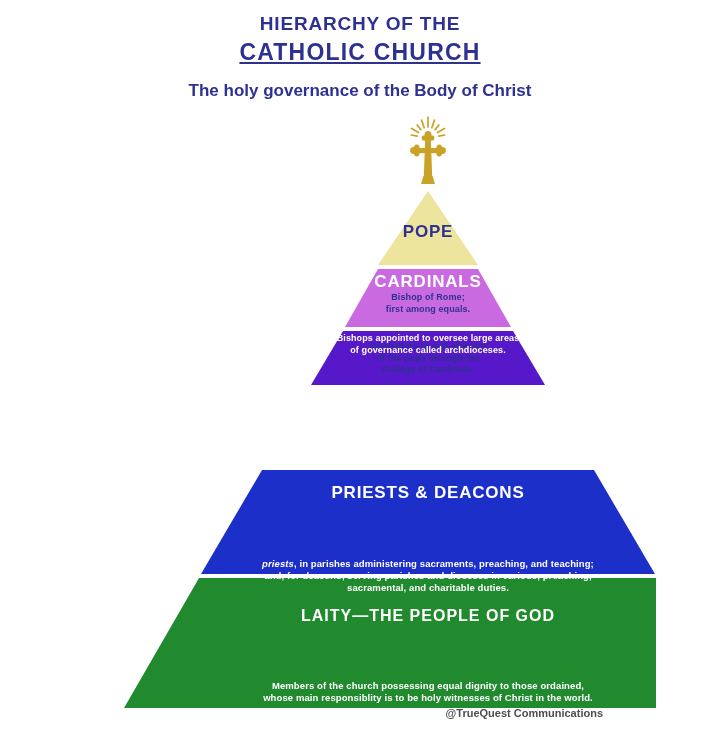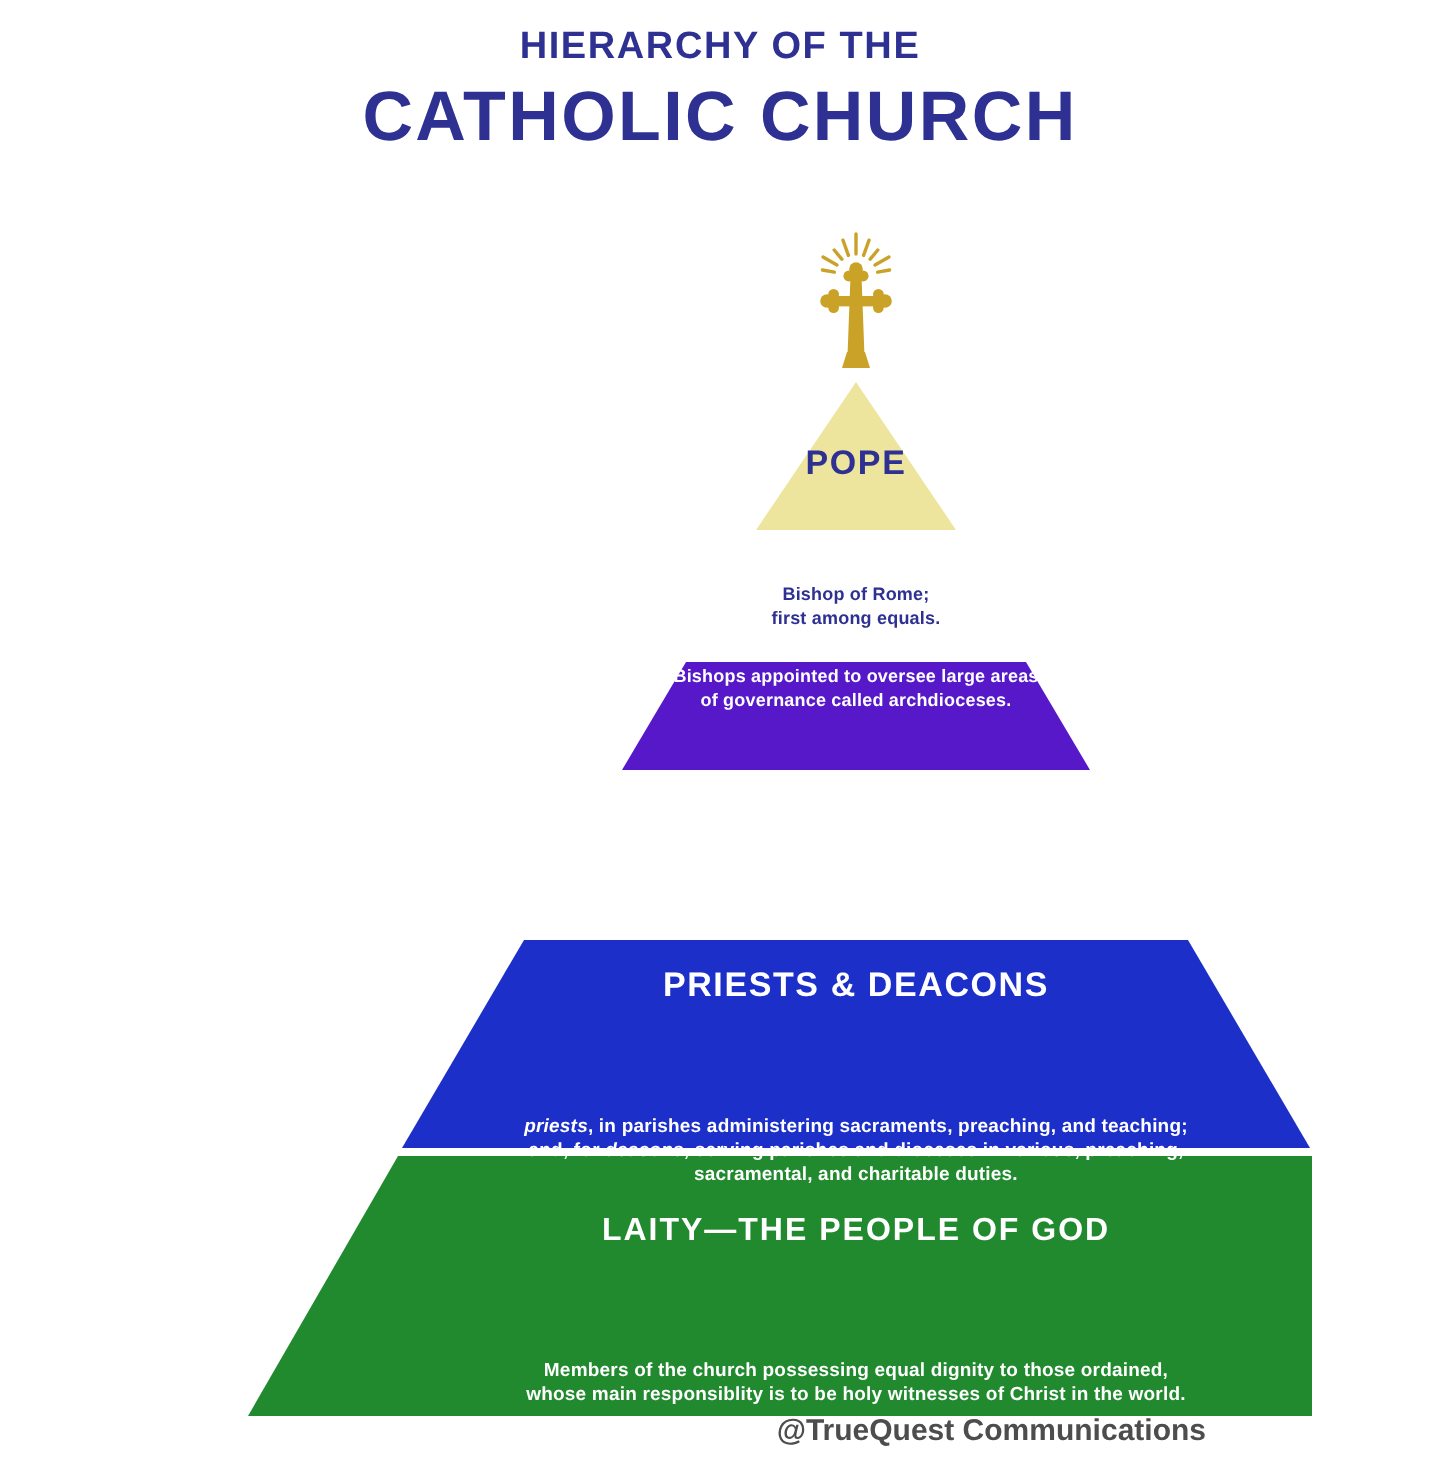--- a/index.html
+++ b/index.html
@@ -22,23 +22,24 @@
     color: #2E3192;
   }
   .kicker {
     margin-top: 13px;
     font-size: 19px;
     font-weight: bold;
     letter-spacing: 0.8px;
   }
   .main-title {
     margin-top: 4px;
-    font-size: 35px;
+    font-size: 23px;
     font-weight: bold;
     letter-spacing: 1.2px;
+    text-decoration: underline;
   }
   .subtitle {
     margin-top: 15px;
     font-size: 17px;
     font-weight: bold;
   }
 
   
   .cross-wrap {
     position: absolute;
@@ -104,33 +105,34 @@
   .lv-laity .level-title { margin-top: 29px; font-size: 16px; letter-spacing: 1px; }
   .lv-laity .level-desc { margin-top: 7px; font-size: 9.5px; }
 
   .em-word { font-style: italic; }
 
   
   .footer-credit {
     position: absolute;
     top: 707px;
     right: 53px;
-    font-size: 15px;
+    font-size: 11px;
     font-weight: bold;
     color: #4D4D4D;
   }
 </style>
 </head>
 <body>
 
 <div class="canvas">
 
   <div class="header">
     <div class="kicker">HIERARCHY OF THE</div>
     <div class="main-title">CATHOLIC CHURCH</div>
+    <div class="subtitle">The holy governance of the Body of Christ</div>
   </div>
 
   <div class="cross-wrap">
     <svg width="64" height="84" viewBox="0 0 64 84" xmlns="http://www.w3.org/2000/svg">
       <g stroke="#C9A227" stroke-width="1.7" stroke-linecap="round">
         <line x1="32" y1="15" x2="32" y2="5"></line>
         <line x1="28.2" y1="15.7" x2="25.5" y2="8.1"></line>
         <line x1="35.8" y1="15.7" x2="38.5" y2="8.1"></line>
         <line x1="24.9" y1="17.6" x2="21.1" y2="13.0"></line>
         <line x1="39.1" y1="17.6" x2="42.9" y2="13.0"></line>
@@ -158,20 +160,29 @@
 
   <div class="level lv-pope">
     <div class="level-bg" style="background-color: rgb(237, 228, 158);"></div>
     <div class="level-content">
       <div class="level-title t-navy">POPE</div>
       <div class="level-desc t-navy">Bishop of Rome;
 first among equals.</div>
     </div>
   </div>
 
+  <div class="level lv-cardinals">
+    <div class="level-bg" style="background-color: rgb(201, 106, 224);"></div>
+    <div class="level-content">
+      <div class="level-title t-white">CARDINALS</div>
+      <div class="level-desc t-navy">Consultors to and electors
+of the pope through the
+College of Cardinals.</div>
+    </div>
+  </div>
 
   <div class="level lv-archbishops">
     <div class="level-bg" style="background-color: rgb(86, 24, 200);"></div>
     <div class="level-content">
       <div class="level-desc t-white">Bishops appointed to oversee large areas
 of governance called archdioceses.</div>
     </div>
   </div>
 
 

